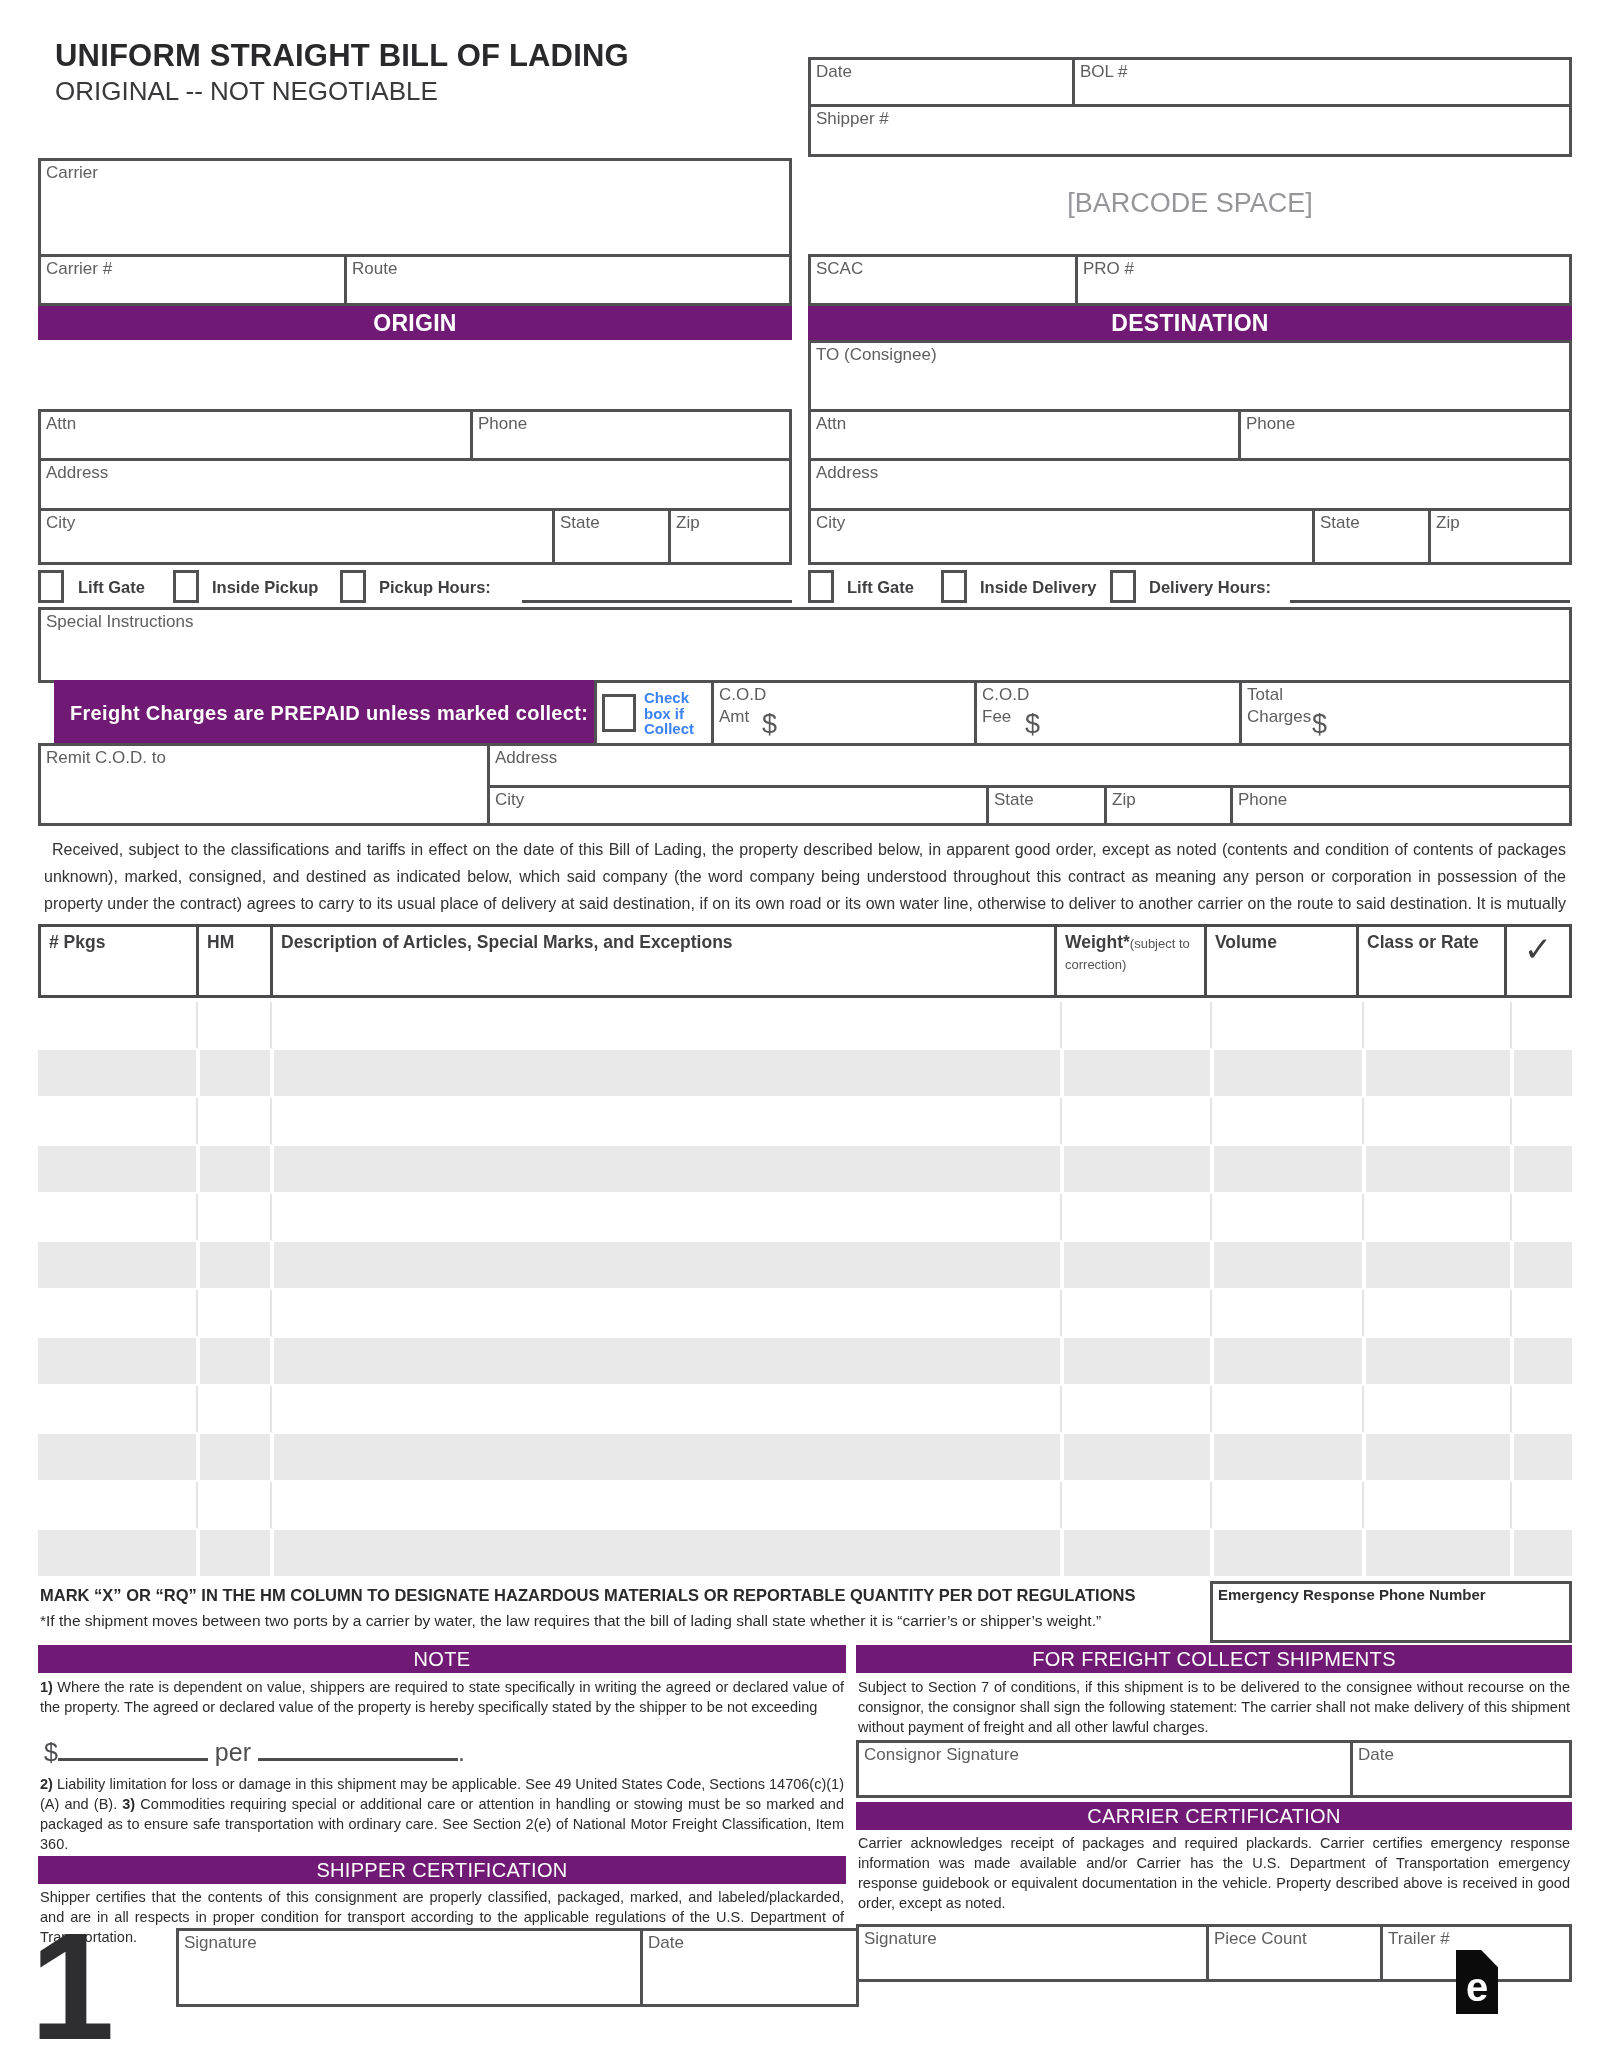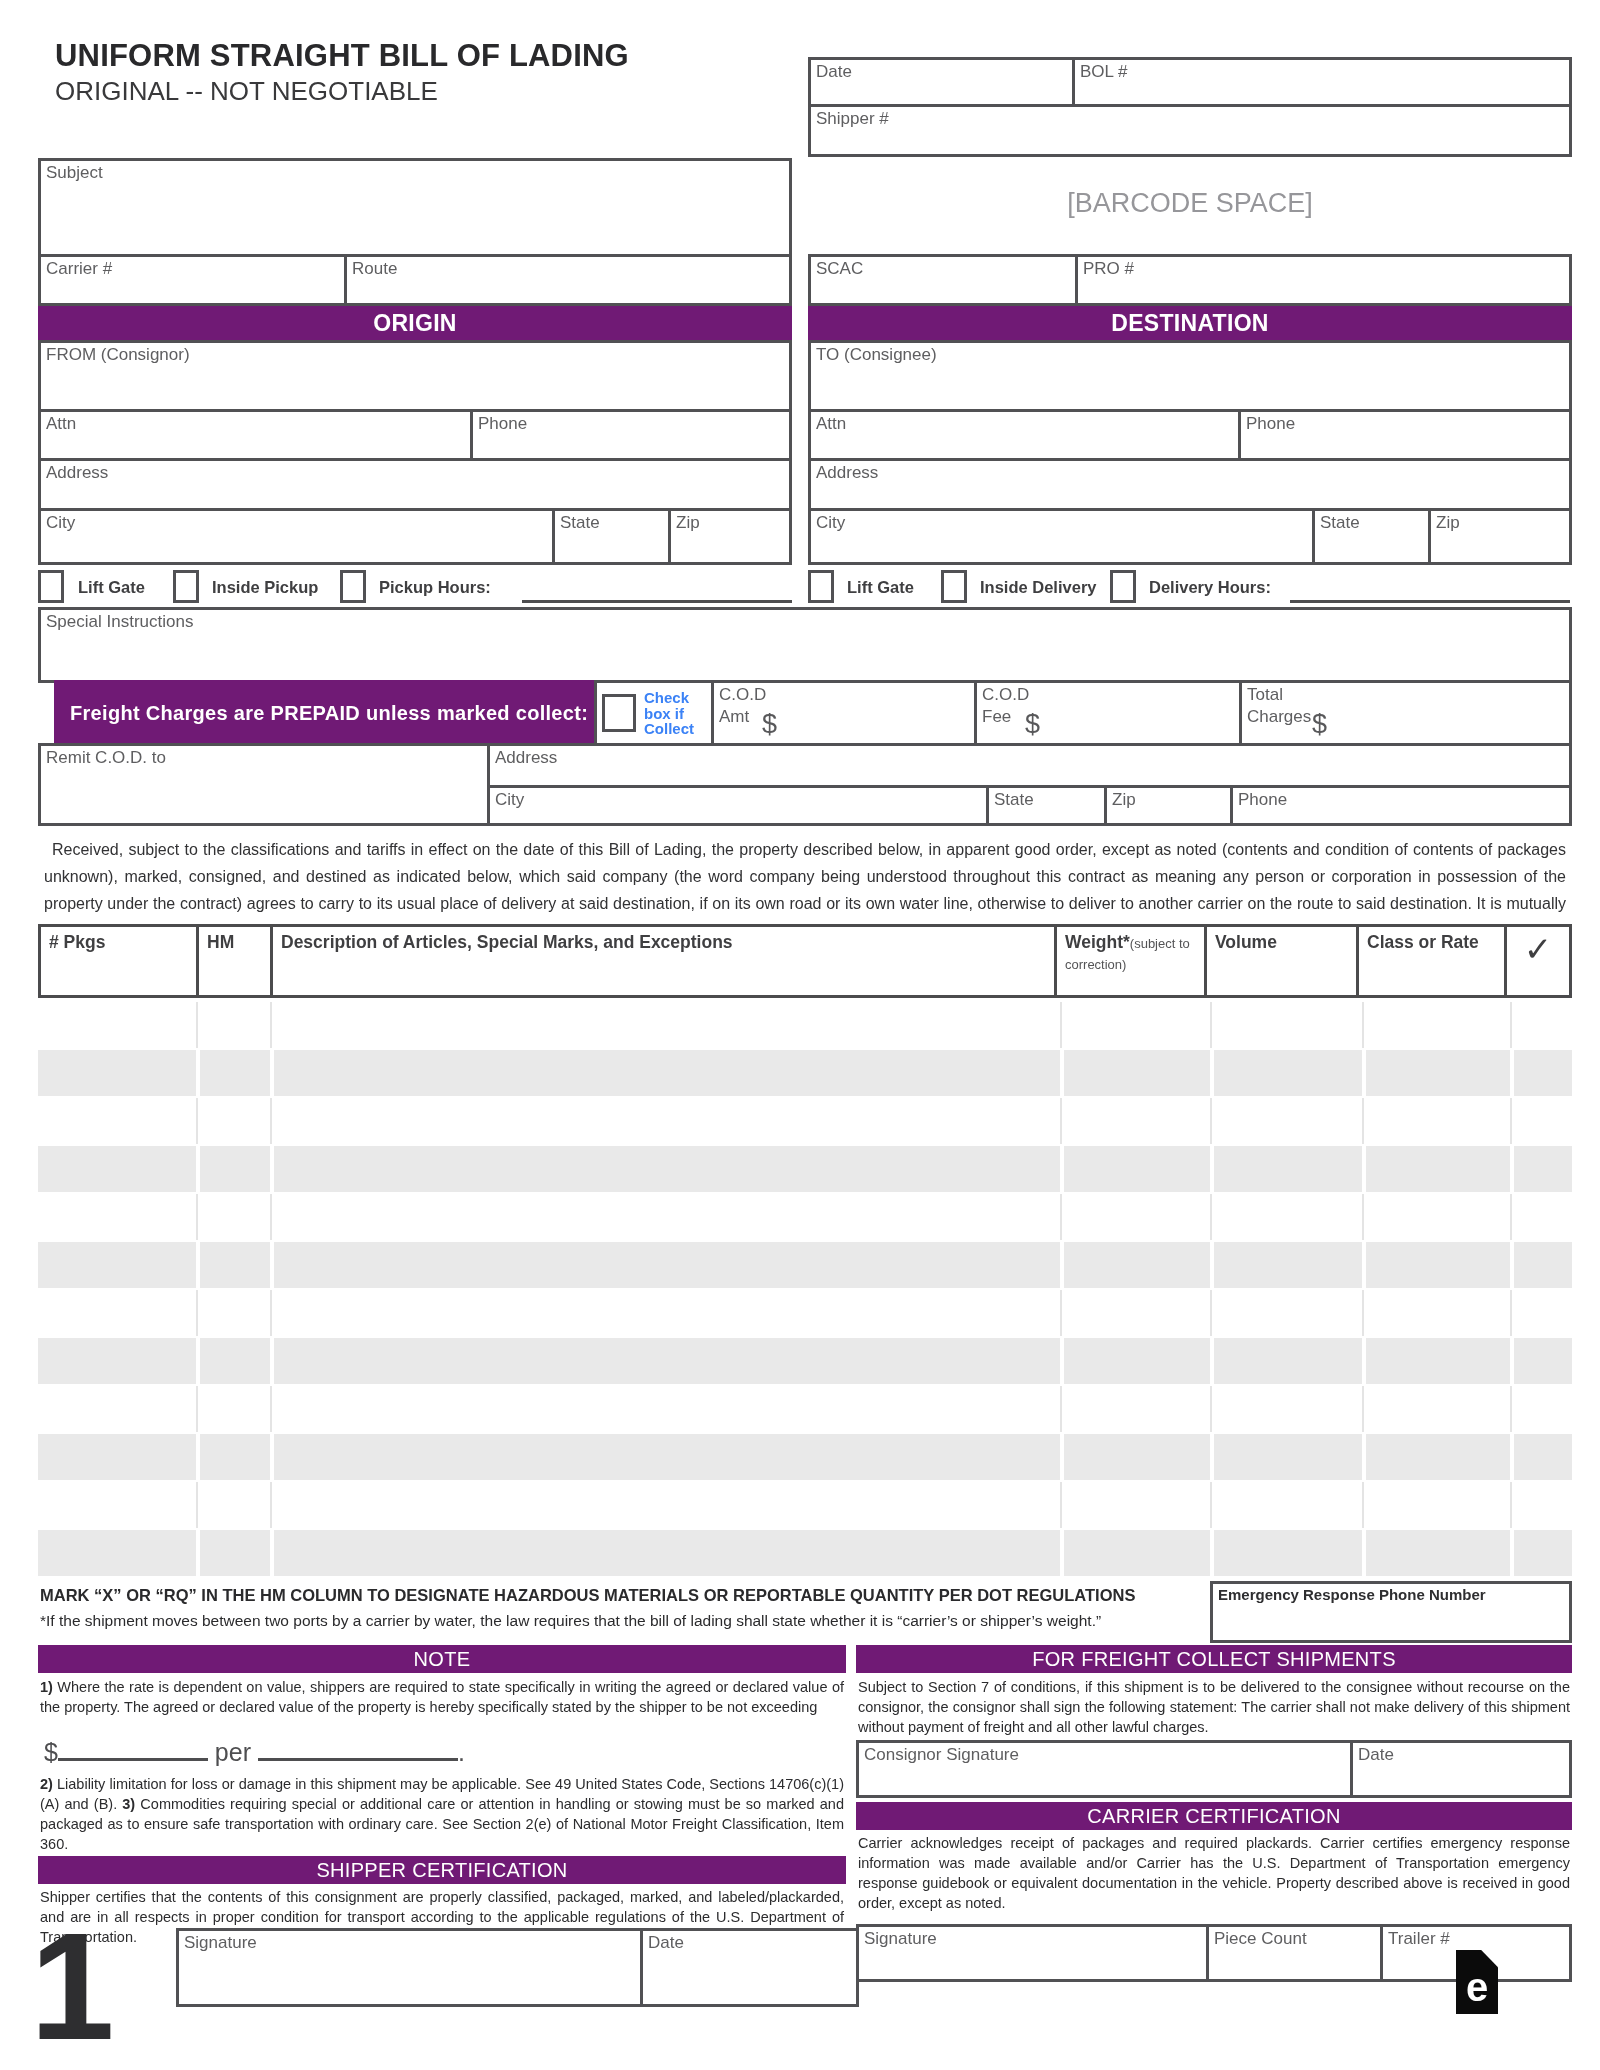--- a/index.html
+++ b/index.html
@@ -74,41 +74,38 @@
   </div>
   <div class="fbox" style="left:1072px; top:57px; width:500px; height:50px;">
     <span class="flabel">BOL #</span>
   </div>
   <div class="fbox" style="left:808px; top:104px; width:764px; height:53px;">
     <span class="flabel">Shipper #</span>
   </div>
   <div class="barcode" style="left:808px; top:188px; width:764px;">[BARCODE SPACE]</div>
 
   <div class="fbox" style="left:38px; top:158px; width:754px; height:99px;">
-    <span class="flabel">Subject</span>
+    <span class="flabel">Carrier</span>
   </div>
   <div class="fbox" style="left:38px; top:254px; width:309px; height:52px;">
     <span class="flabel">Carrier #</span>
   </div>
   <div class="fbox" style="left:344px; top:254px; width:448px; height:52px;">
     <span class="flabel">Route</span>
   </div>
   <div class="fbox" style="left:808px; top:254px; width:270px; height:52px;">
     <span class="flabel">SCAC</span>
   </div>
   <div class="fbox" style="left:1075px; top:254px; width:497px; height:52px;">
     <span class="flabel">PRO #</span>
   </div>
 
   <div class="bar big" style="left:38px; top:306px; width:754px; height:34px;">ORIGIN</div>
   <div class="bar big" style="left:808px; top:306px; width:764px; height:34px;">DESTINATION</div>
 
-  <div class="fbox" style="left:38px; top:340px; width:754px; height:72px;">
-    <span class="flabel">FROM (Consignor)</span>
-  </div>
   <div class="fbox" style="left:808px; top:340px; width:764px; height:72px;">
     <span class="flabel">TO (Consignee)</span>
   </div>
 
   <div class="fbox" style="left:38px; top:409px; width:435px; height:52px;">
     <span class="flabel">Attn</span>
   </div>
   <div class="fbox" style="left:470px; top:409px; width:322px; height:52px;">
     <span class="flabel">Phone</span>
   </div>

